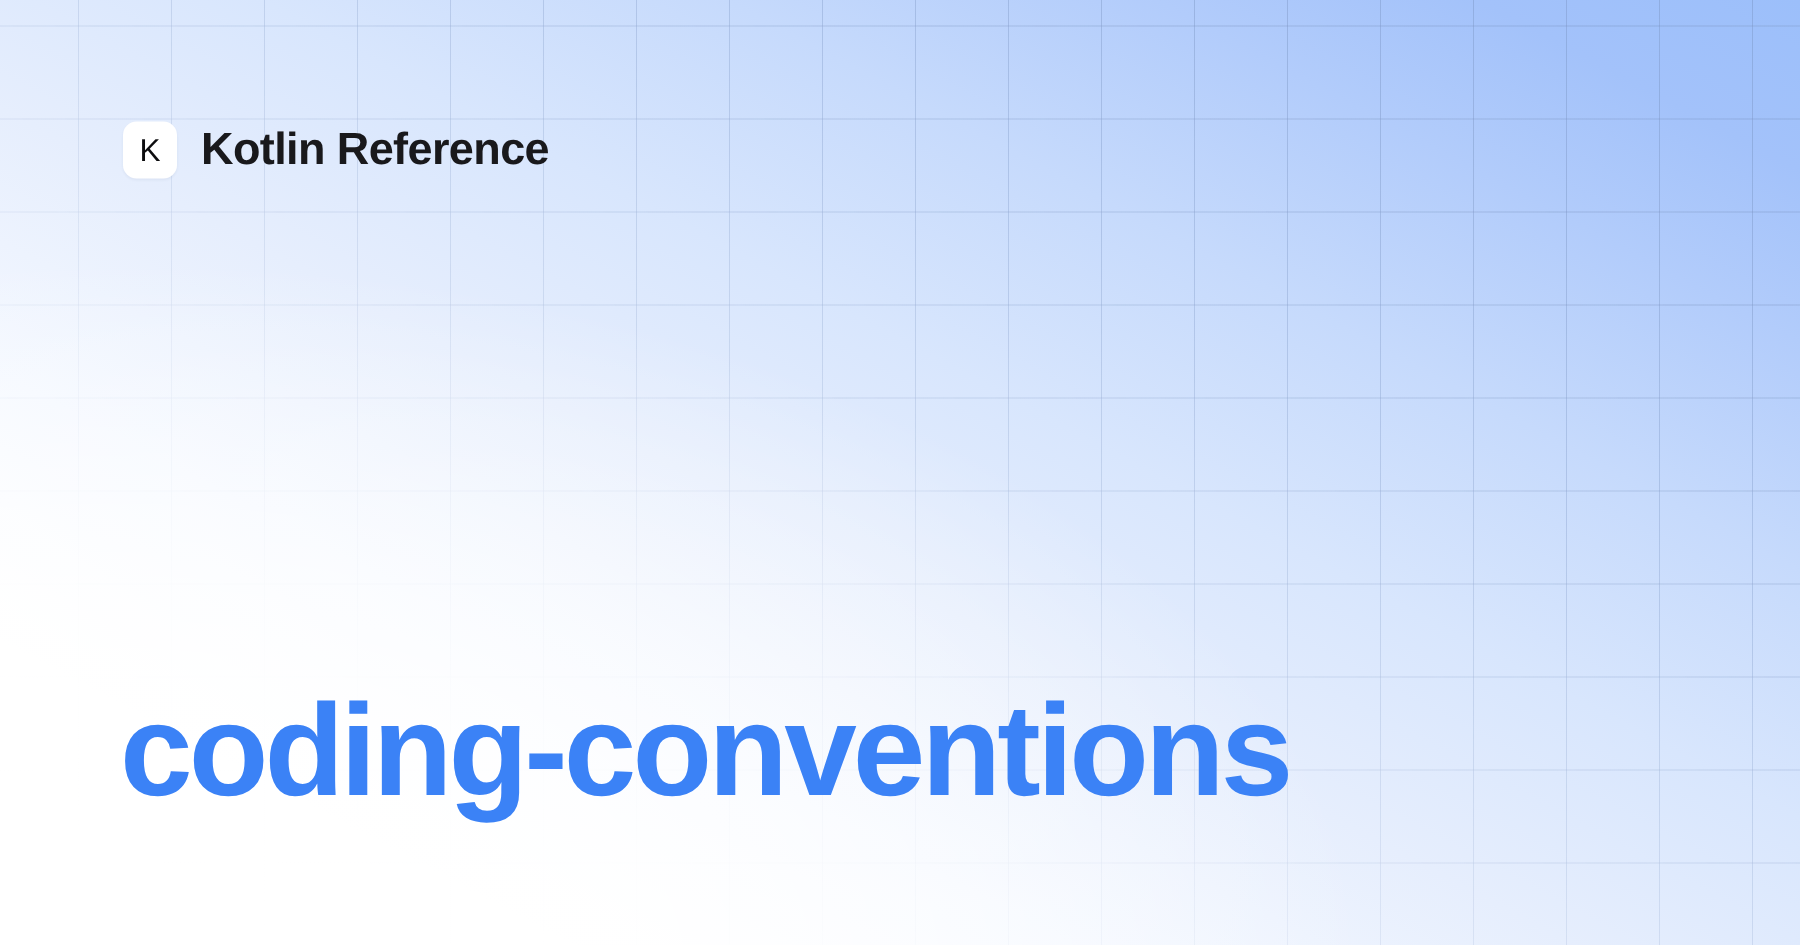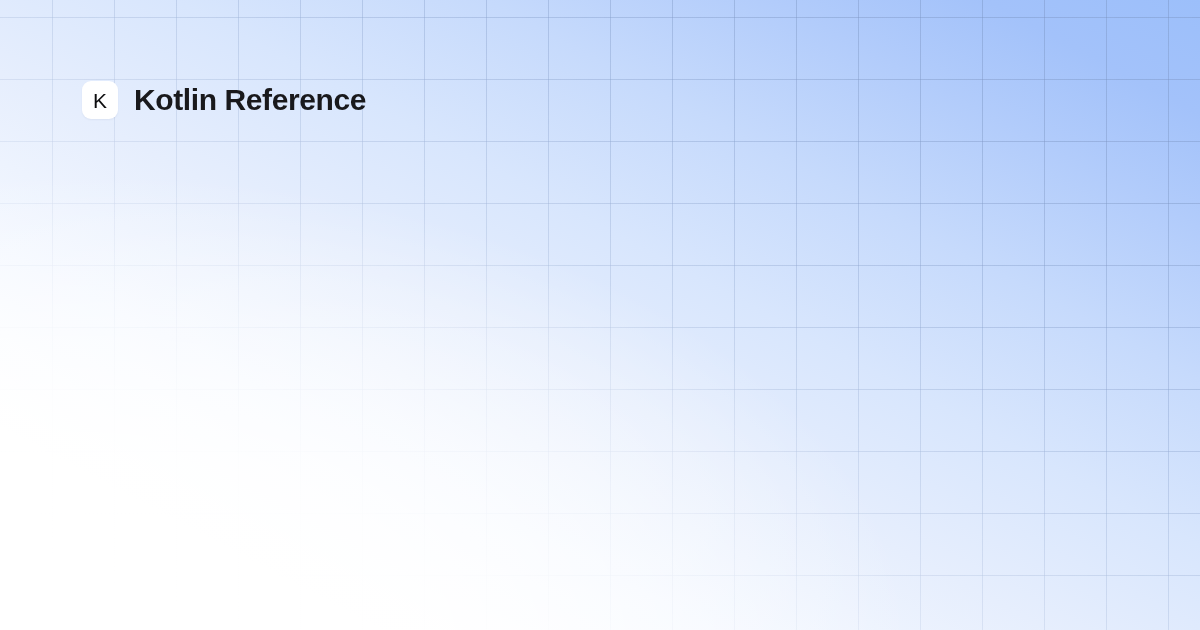--- a/index.html
+++ b/index.html
@@ -149,14 +149,15 @@
   <div class="bg-grid"></div>
   <div class="bg-bloom"></div>
 
   <div class="header">
     <div class="logo-badge">
       <span class="logo-letter">K</span>
     </div>
     <div class="site-title">Kotlin Reference</div>
   </div>
 
+  <div class="page-title">coding-conventions</div>
 
 </div>
 
 </body></html>

